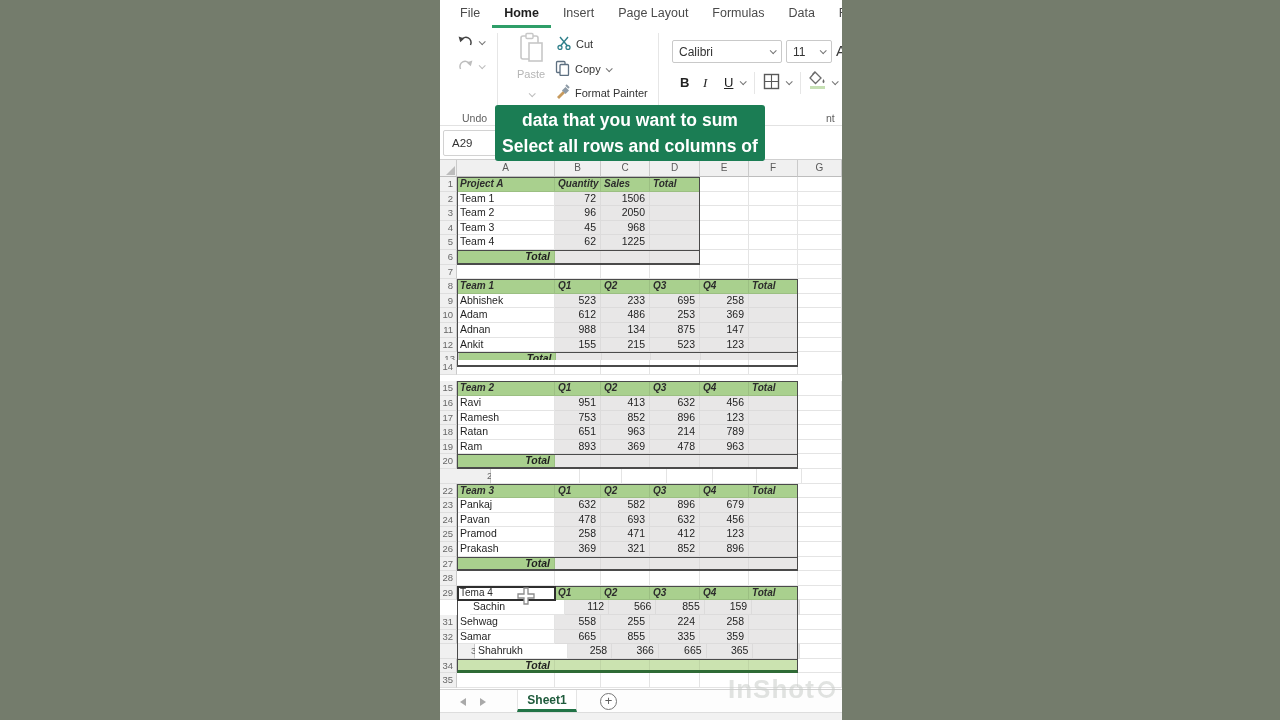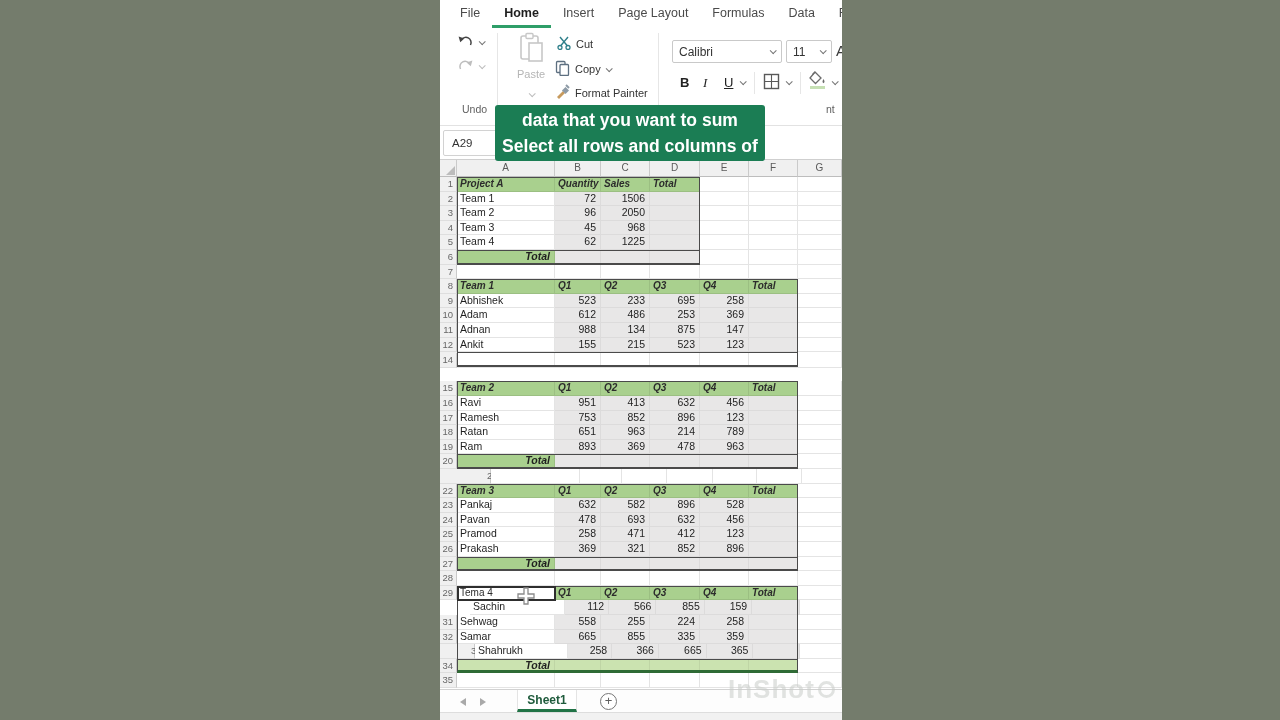--- a/index.html
+++ b/index.html
@@ -15,21 +15,21 @@
 
   
   .ribbon { position:absolute; left:0; top:28px; width:100%; height:98px; background:#fff; border-bottom:1px solid #e2e2e2; }
   .vsep { position:absolute; top:5px; width:1px; height:86px; background:#e6e6e6; }
   .icon-row { position:absolute; display:flex; align-items:center; gap:5px; font-size:11px; color:#333; }
   .grayed { color:#b5b5b5; }
   .chv { display:inline-block; width:5px; height:5px; border-right:1.4px solid #777; border-bottom:1.4px solid #777; transform:rotate(45deg) translateY(-1px); }
   .chv.gray { border-color:#bdbdbd; }
   .combo { position:absolute; height:23px; background:#fff; border:1px solid #c9c9c9; border-radius:2px; font-size:12px; color:#333; display:flex; align-items:center; padding:0 6px; justify-content:space-between; }
   .fmt-btn { position:absolute; font-size:13px; color:#222; line-height:22px; }
-  .grp-label { position:absolute; top:75px; font-size:10.5px; color:#5f5f5f; }
+  .grp-label { position:absolute; top:84px; font-size:10.5px; color:#5f5f5f; }
   .fill-bar { position:absolute; width:15px; height:3px; background:var(--fill-indicator,#c6e0b4); }
 
   
   .fbar { position:absolute; left:0; top:126px; width:100%; height:34px; background:#fff; border-bottom:1px solid #cfcfcf; }
   .namebox { position:absolute; left:3px; top:4px; width:54px; height:26px; border:1px solid #d2d2d2; border-radius:2px; font-size:11.5px; color:#333; line-height:24px; padding-left:8px; background:#fff; }
 
   
   .callout { position:absolute; left:55px; top:105px; width:270px; height:56px; background:var(--callout-green,#1b7d54); color:#fff; font-weight:bold; font-size:17.5px; text-align:center; line-height:26px; padding-top:2px; border-radius:3px; z-index:50; }
 
   
@@ -323,21 +323,21 @@
         <div class="grow" style="top: 192.2px; height: 14.6px;">
           <div class="rh" style="width: 19px; line-height: 14.6px;">13</div>
           <div class="cell c-totalA" style="width: 98px; line-height: 13.6px;">Total</div>
           <div class="cell c-totalB" style="width: 46px; line-height: 13.6px;"></div>
           <div class="cell c-totalB" style="width: 49px; line-height: 13.6px;"></div>
           <div class="cell c-totalB" style="width: 50px; line-height: 13.6px;"></div>
           <div class="cell c-totalB" style="width: 49px; line-height: 13.6px;"></div>
           <div class="cell c-totalB" style="width: 49px; line-height: 13.6px;"></div>
           <div class="cell" style="width: 44px; line-height: 13.6px;"></div>
         </div>
-        <div class="grow" style="top: 193px; height: 14.6px;">
+        <div class="grow" style="top: 200px; height: 14.6px;">
           <div class="rh" style="width: 17px; line-height: 14.6px;">14</div>
           <div class="cell" style="width: 98px; line-height: 13.6px;"></div>
           <div class="cell" style="width: 46px; line-height: 13.6px;"></div>
           <div class="cell" style="width: 49px; line-height: 13.6px;"></div>
           <div class="cell" style="width: 50px; line-height: 13.6px;"></div>
           <div class="cell" style="width: 49px; line-height: 13.6px;"></div>
           <div class="cell" style="width: 49px; line-height: 13.6px;"></div>
           <div class="cell" style="width: 44px; line-height: 13.6px;"></div>
         </div>
         <div class="grow" style="top: 221.4px; height: 14.6px;">
@@ -419,21 +419,21 @@
           <div class="cell c-th" style="width: 49px; line-height: 13.6px;">Q4</div>
           <div class="cell c-th" style="width: 49px; line-height: 13.6px;">Total</div>
           <div class="cell" style="width: 44px; line-height: 13.6px;"></div>
         </div>
         <div class="grow" style="top: 338.2px; height: 14.6px;">
           <div class="rh" style="width: 17px; line-height: 14.6px;">23</div>
           <div class="cell c-name" style="width: 98px; line-height: 13.6px;">Pankaj</div>
           <div class="cell c-num" style="width: 46px; line-height: 13.6px;">632</div>
           <div class="cell c-num" style="width: 49px; line-height: 13.6px;">582</div>
           <div class="cell c-num" style="width: 50px; line-height: 13.6px;">896</div>
-          <div class="cell c-num" style="width: 49px; line-height: 13.6px;">528</div>
+          <div class="cell c-num" style="width: 49px; line-height: 13.6px;">679</div>
           <div class="cell c-num" style="width: 49px; line-height: 13.6px;"></div>
           <div class="cell" style="width: 44px; line-height: 13.6px;"></div>
         </div>
         <div class="grow" style="top: 352.8px; height: 14.6px;">
           <div class="rh" style="width: 17px; line-height: 14.6px;">24</div>
           <div class="cell c-name" style="width: 98px; line-height: 13.6px;">Pavan</div>
           <div class="cell c-num" style="width: 46px; line-height: 13.6px;">478</div>
           <div class="cell c-num" style="width: 49px; line-height: 13.6px;">693</div>
           <div class="cell c-num" style="width: 50px; line-height: 13.6px;">632</div>
           <div class="cell c-num" style="width: 49px; line-height: 13.6px;">456</div>

